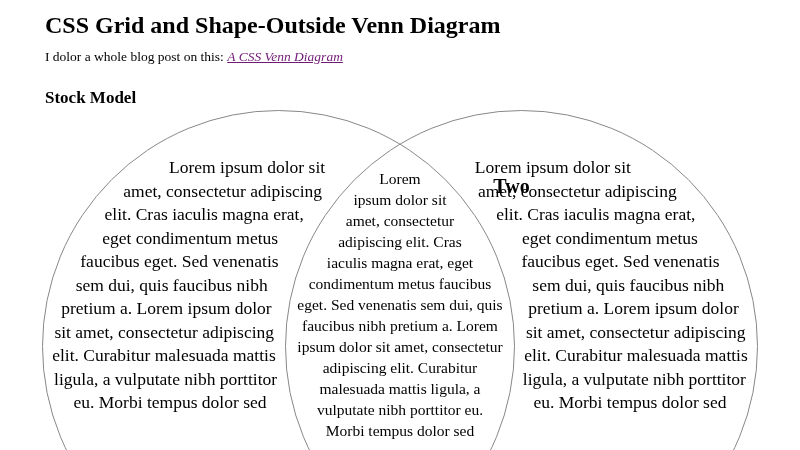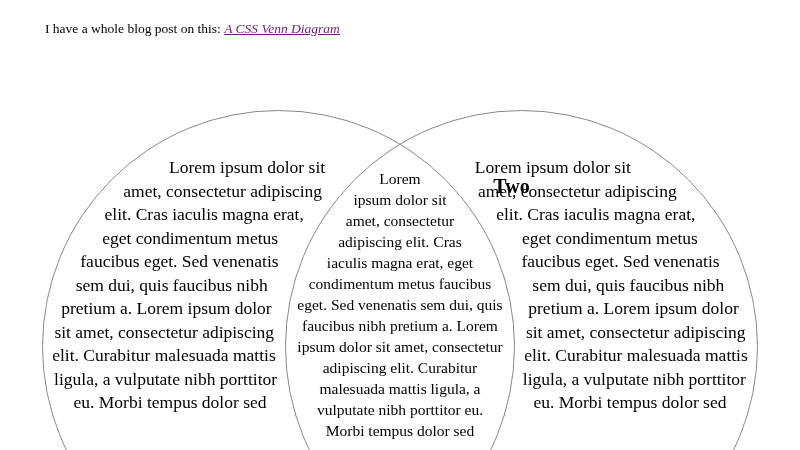--- a/index.html
+++ b/index.html
@@ -40,21 +40,23 @@
   .col-mid  { left: 285px; width: 230px; font-size: 15.5px; line-height: 21px; }
 
   .shape-float { shape-margin: 6px; }
   .spacer-side { height: 46px; }
   .spacer-mid  { height: 58px; }
 </style>
 </head>
 <body>
 
 <div class="content">
-  <p class="intro"><span>I have a whole blog post on this: </span><a class="blog-link" href="#">A CSS Venn Diagram</a></p>
+  <h1 class="page-title">CSS Grid and Shape-Outside Venn Diagram</h1>
+  <p class="intro"><span>I dolor a whole blog post on this: </span><a class="blog-link" href="#">A CSS Venn Diagram</a></p>
+  <h3 class="section-heading">Stock Model</h3>
 </div>
 
 <div class="venn">
   <div class="circle circle-one"></div>
   <div class="circle circle-two"></div>
 
   <div class="vcol col-one">
     <div class="shape-float" style="width: 237px; height: 340px; float: left; shape-outside: polygon(0px 0px, 237px 0px, 168.9px 10px, 141.7px 20px, 121.6px 30px, 105.2px 40px, 91.4px 50px, 79.4px 60px, 68.8px 70px, 59.5px 80px, 51.1px 90px, 43.6px 100px, 36.9px 110px, 30.9px 120px, 25.5px 130px, 20.8px 140px, 16.5px 150px, 12.9px 160px, 9.7px 170px, 7px 180px, 4.7px 190px, 2.9px 200px, 1.5px 210px, 0.6px 220px, 0.1px 230px, 0px 240px, 0.4px 250px, 1.1px 260px, 2.3px 270px, 3.9px 280px, 6px 290px, 8.5px 300px, 11.5px 310px, 15px 320px, 19px 330px, 23.6px 340px, 23.6px 340px, 0px 340px);"></div>
     <div class="shape-float" style="width: 236px; height: 340px; float: right; shape-outside: polygon(236px 0px, 0px 0px, 68.1px 10px, 95.3px 20px, 115.4px 30px, 110.2px 40px, 96.4px 50px, 84.4px 60px, 73.8px 70px, 64.5px 80px, 56.1px 90px, 48.6px 100px, 41.9px 110px, 35.9px 120px, 30.5px 130px, 25.8px 140px, 21.5px 150px, 17.9px 160px, 14.7px 170px, 12px 180px, 9.7px 190px, 7.9px 200px, 6.5px 210px, 5.6px 220px, 5.1px 230px, 5px 240px, 5.4px 250px, 6.1px 260px, 7.3px 270px, 8.9px 280px, 11px 290px, 13.5px 300px, 16.5px 310px, 20px 320px, 24px 330px, 28.6px 340px, 28.6px 340px, 236px 340px);"></div>
     <div class="spacer-side"></div>

